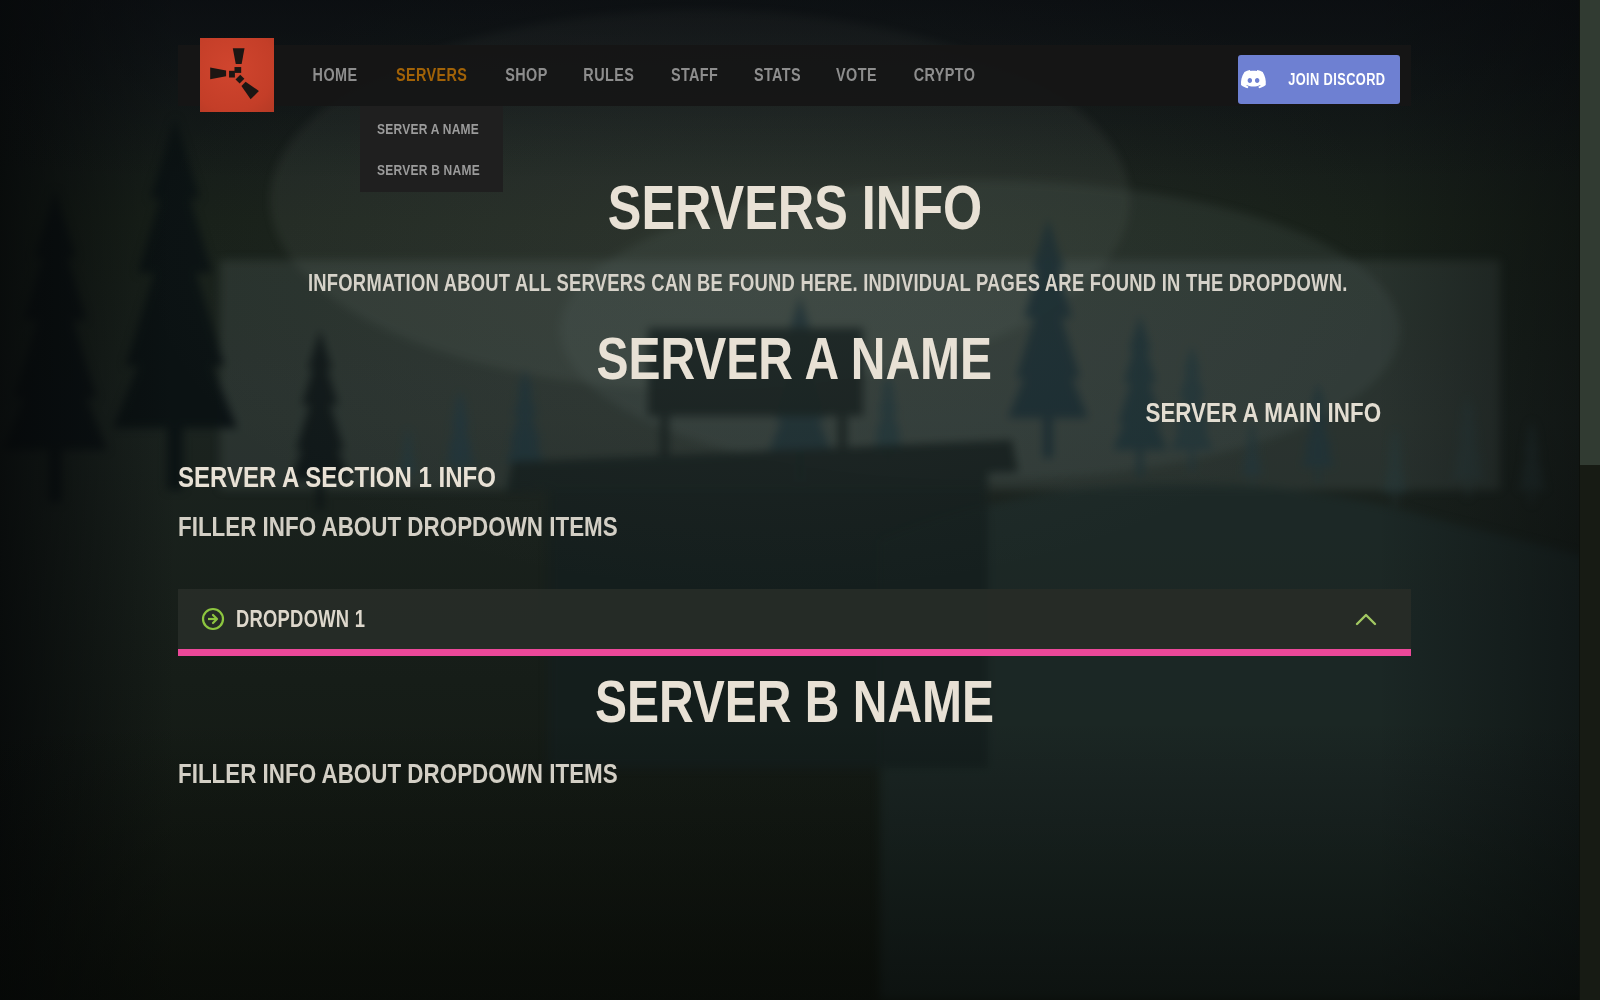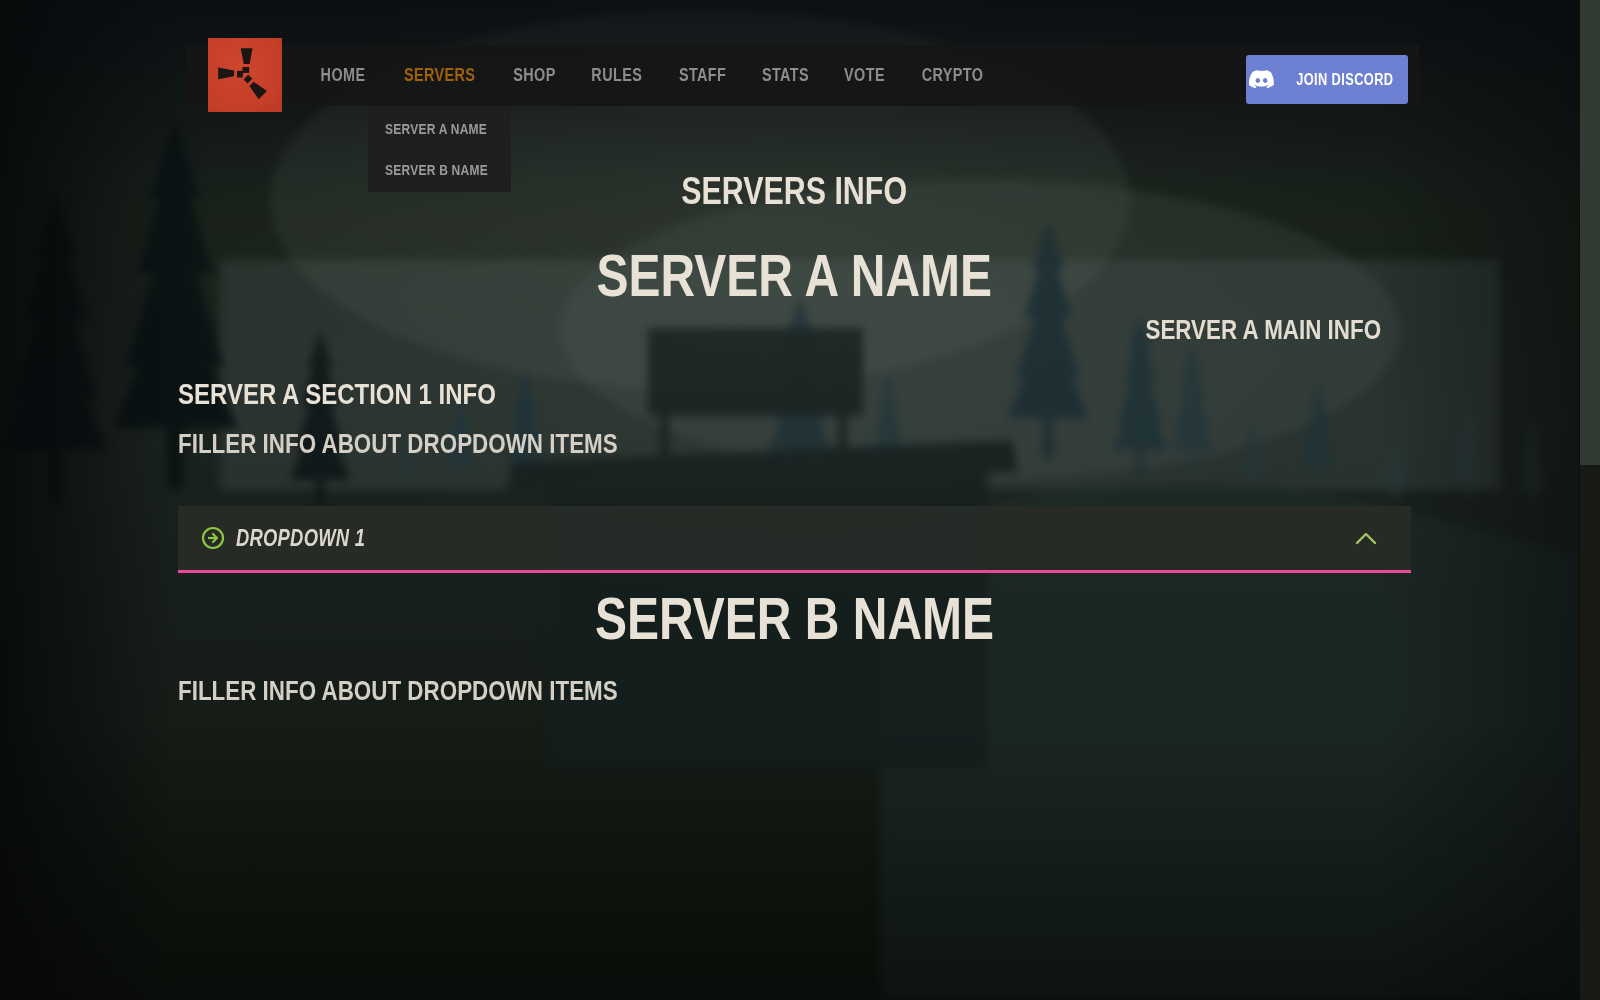--- a/index.html
+++ b/index.html
@@ -30,21 +30,21 @@
     background:#171b14; border-left:1px solid #0d100c; z-index:6;
   }
   .scrollbar .thumb { width:100%; height:465px; background:#313b32; }
 
   
   .cx   { display:inline-block; transform:scaleX(0.8);  transform-origin:center; white-space:nowrap; }
   .cx-l { display:inline-block; transform:scaleX(0.8);  transform-origin:left center; white-space:nowrap; }
 
   
   .navbar {
-    position:absolute; left:186px; top:45px; width:1233px; height:61px;
+    position:absolute; left:178px; top:45px; width:1233px; height:61px;
     background:rgba(22,22,22,0.97); z-index:4;
     display:flex; align-items:center;
   }
   .logo {
     position:absolute; left:22px; top:-7px; width:74px; height:74px;
     background:radial-gradient(circle at 42% 40%, #d0452e 0%, #c43e28 70%, #b53a25 100%);
     display:flex; align-items:center; justify-content:center; cursor:pointer;
   }
   .logo svg { width:62px; height:62px; }
   .nav-links { display:flex; align-items:center; list-style:none; margin-left:118px; gap:2px; }
@@ -71,21 +71,21 @@
     display:block; padding:12px 17px; font-size:15px; font-weight:700;
     color:#9b9b9b; text-decoration:none; letter-spacing:0.3px; cursor:pointer;
   }
 
   
   .content {
     position:absolute; left:178px; top:106px; width:1233px; z-index:2;
     display:flow-root;
   }
   .page-title {
-    margin-top:62px; text-align:center; font-size:38px; line-height:1.25;
+    margin-top:62px; text-align:center; font-size:63px; line-height:1.25;
     font-weight:700; color:#e8e1d5;
   }
   .page-intro {
     margin-top:22px; text-align:center; font-size:23px; line-height:1.3;
     font-weight:700; color:#d6d2c9; letter-spacing:0.3px;
   }
   .server-title {
     margin-top:24px; text-align:center; font-size:60px; line-height:1.2;
     font-weight:700; color:#e8e1d5;
   }
@@ -103,22 +103,21 @@
     margin-top:14px; font-size:28px; line-height:1.3;
     font-weight:700; color:#d3cfc5;
   }
   .filler.b { margin-top:18px; }
 
   
   .accordion { margin-top:44px; width:100%; }
   .acc-header {
     height:67px; background:rgba(39,44,39,0.96);
     display:flex; align-items:center; padding:0 34px 0 23px; cursor:pointer;
-    border-bottom:3px solid #ec4899;
-    font-style:italic;
+    border-bottom:7px solid #ec4899;
   }
   .acc-header .circle-arrow { width:24px; height:24px; flex:0 0 auto; }
   .acc-title {
     margin-left:11px; font-size:23px; font-weight:700; color:#ddd7cb; letter-spacing:0.3px;
   }
   .acc-chevron { margin-left:auto; width:22px; height:14px; }
   .acc-body {
     background:rgba(35,40,35,0.96); padding:24px 26px; height:83px;
   }
   .acc-body p { font-size:17px; line-height:1.4; color:#a5a29a; font-weight:400; }
@@ -221,20 +220,21 @@
   </button>
 
   <nav class="nav-dropdown">
     <a><span class="cx-l">SERVER A NAME</span></a>
     <a><span class="cx-l">SERVER B NAME</span></a>
   </nav>
 </header>
 
 <main class="content">
   <h1 class="page-title"><span class="cx">SERVERS INFO</span></h1>
+  <p class="page-intro"><span class="cx">INFORMATION ABOUT ALL SERVERS CAN BE FOUND HERE. INDIVIDUAL PAGES ARE FOUND IN THE DROPDOWN.</span></p>
 
   <h2 class="server-title"><span class="cx">SERVER A NAME</span></h2>
   <p class="main-info"><span class="cx">SERVER A MAIN INFO</span></p>
   <h3 class="section-title"><span class="cx-l">SERVER A SECTION 1 INFO</span></h3>
   <p class="filler"><span class="cx-l">FILLER INFO ABOUT DROPDOWN ITEMS</span></p>
 
   <section class="accordion">
     <div class="acc-header">
       <svg class="circle-arrow" viewBox="0 0 24 24">
         <circle cx="12" cy="12" r="10" fill="none" stroke="#8dc63f" stroke-width="2.2"></circle>

